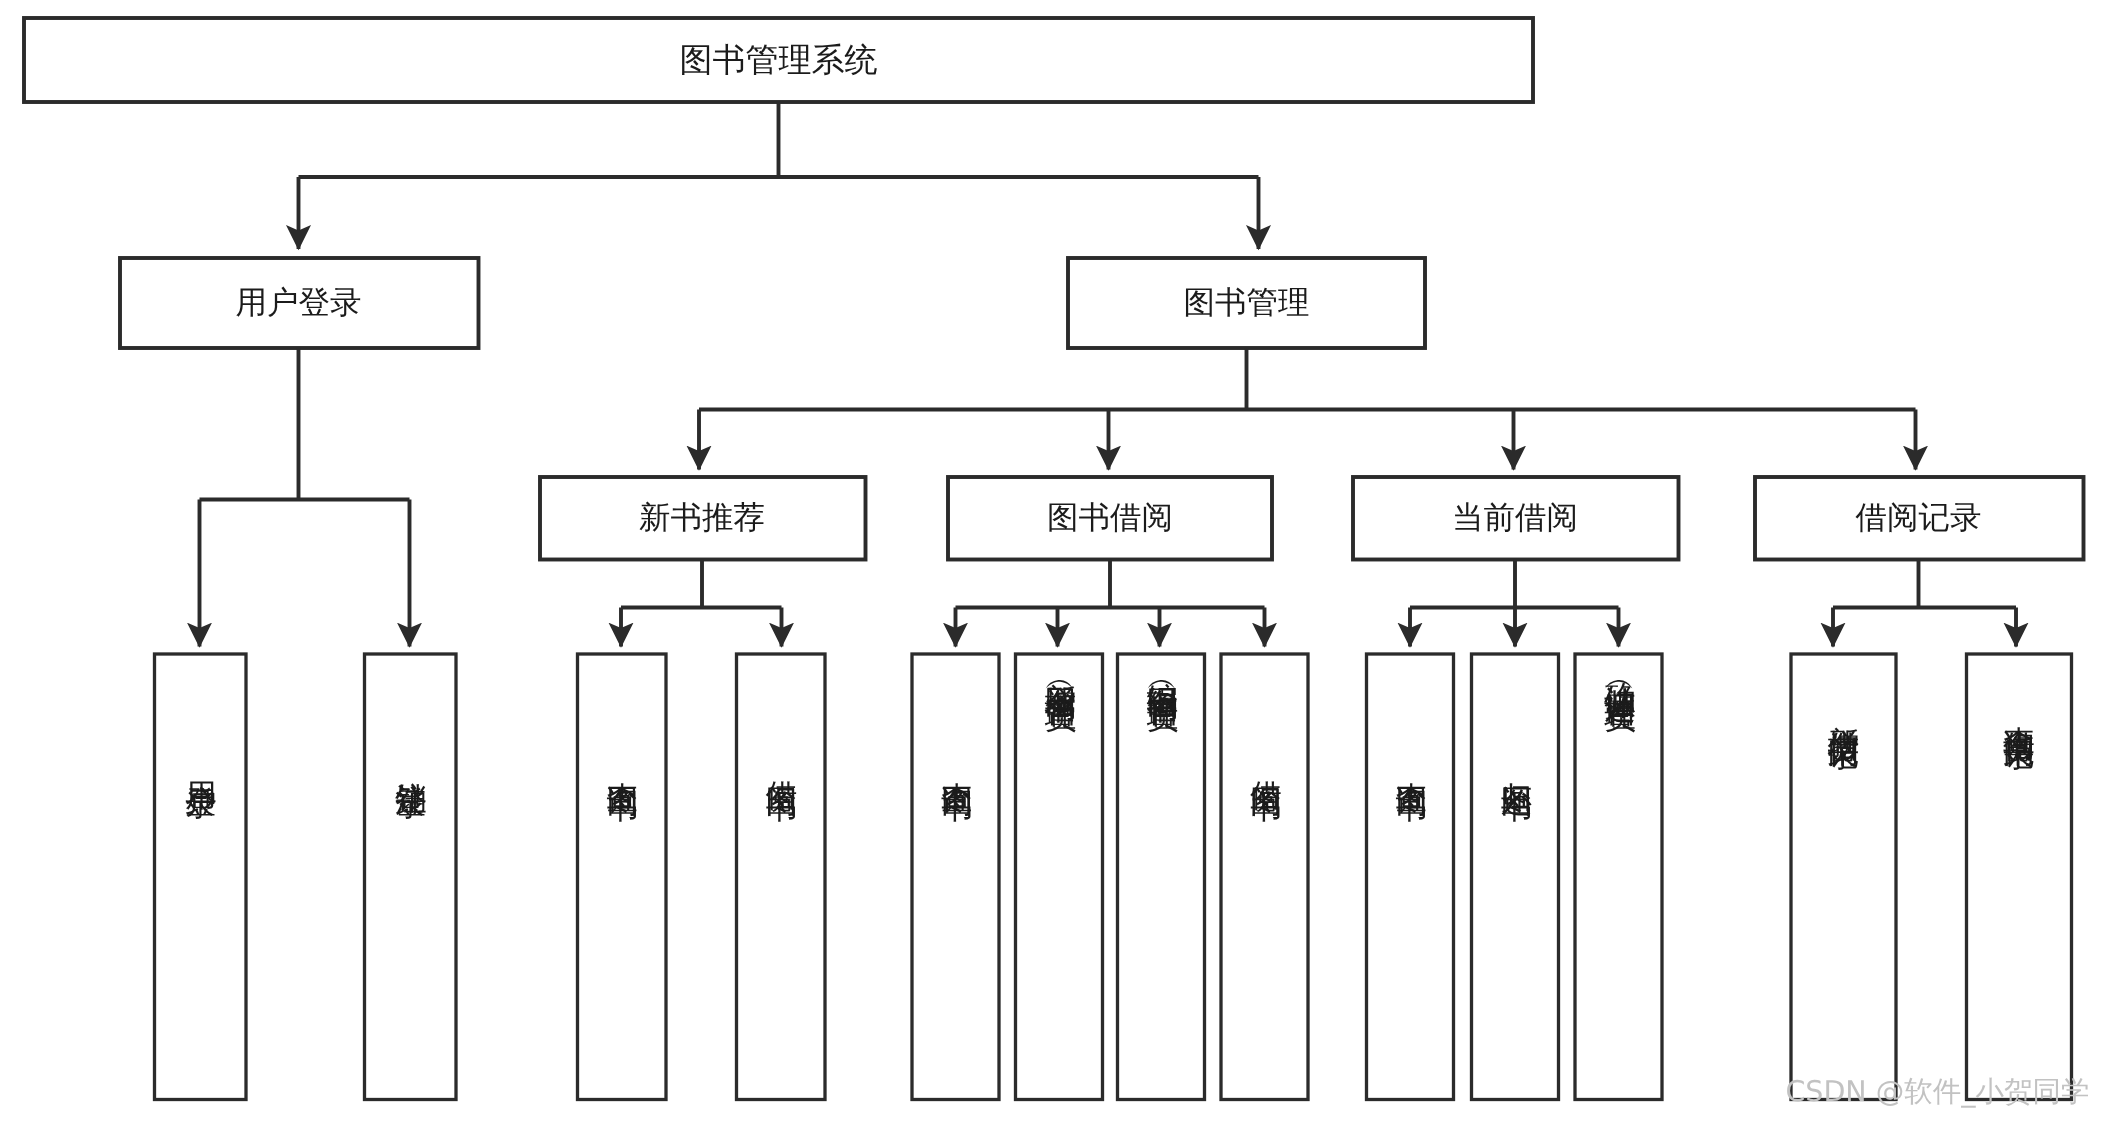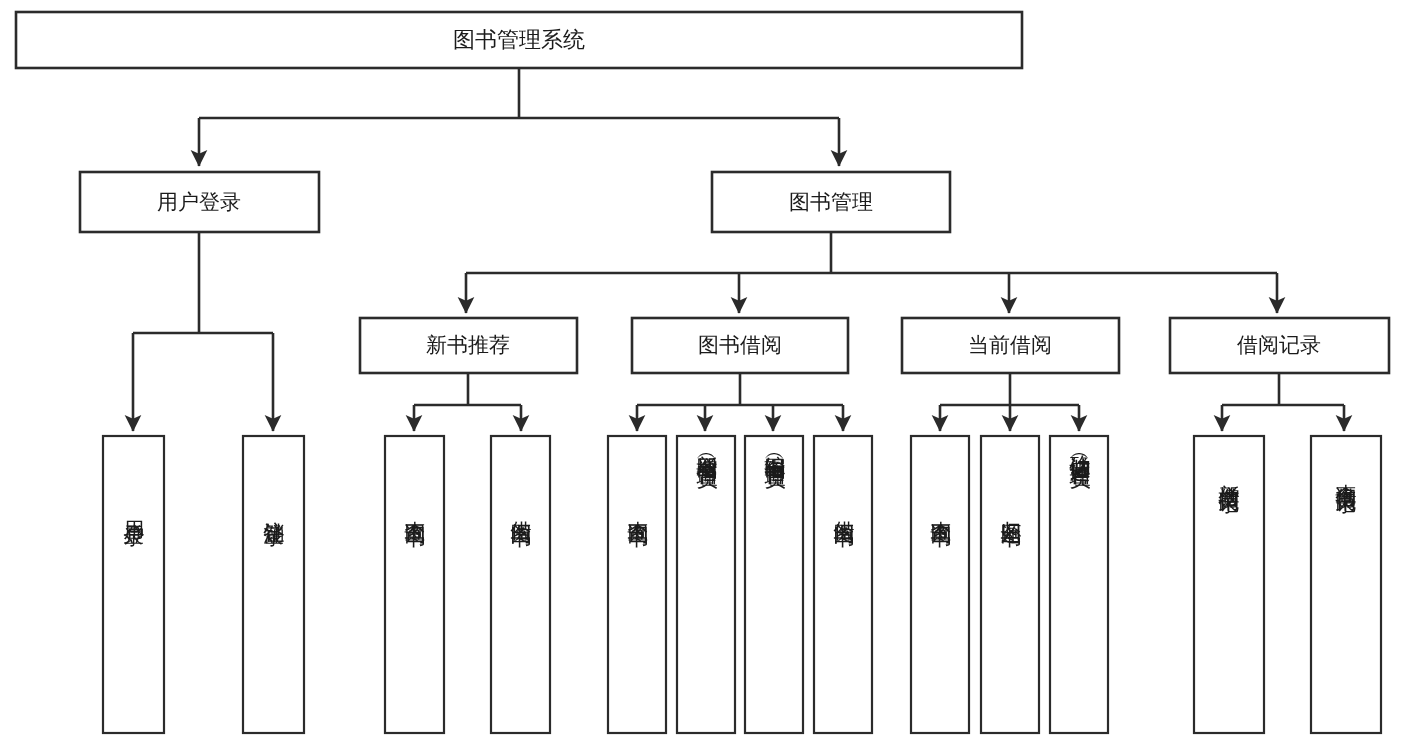--- a/index.html
+++ b/index.html
@@ -221,13 +221,14 @@
       <text class="leaf-label" x="1229" y="473">新增借阅记录</text>
     </g>
 
     <g>
       <rect class="node-box thin" x="1311" y="436" width="70" height="297"></rect>
       <text class="leaf-label" x="1346" y="473">查询借阅记录</text>
     </g>
 
   </svg>
 
+  <div class="watermark">CSDN @软件_小贺同学</div>
 </div>
 
 </body></html>

